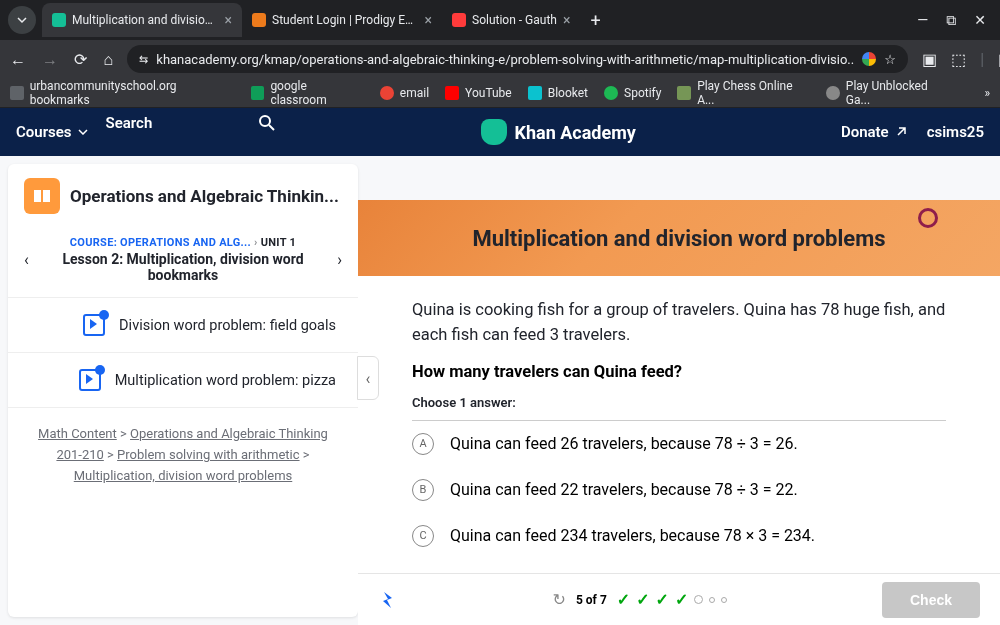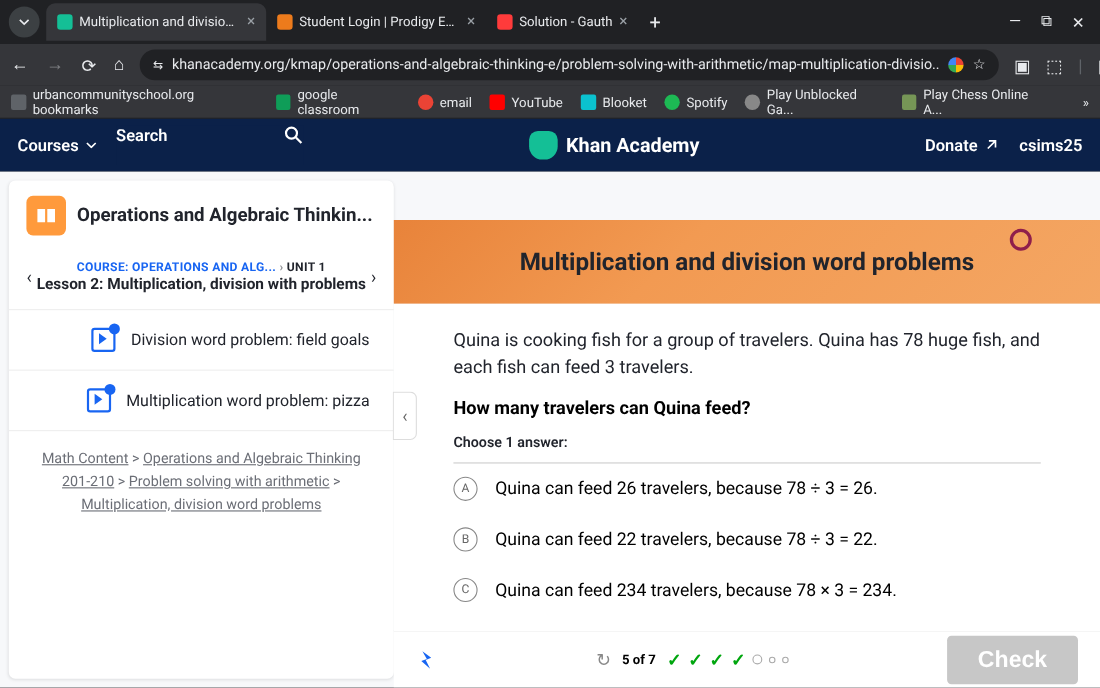--- a/index.html
+++ b/index.html
@@ -75,21 +75,21 @@
 .stuck { margin-top: 52px; font-size: 14px; display: flex; justify-content: space-between; align-items: center; }
 .stuck-left { color: #21242c; }
 .stuck-left a { color: #1865f2; font-weight: 600; text-decoration: none; }
 .report { color: #6b6e76; text-decoration: underline; font-size: 13px; }
 
 .footer { background: #fff; border-top: 1px solid #e5e5e5; height: 52px; display: flex; align-items: center; padding: 0 20px; gap: 14px; }
 .footer-left { color: #1865f2; }
 .footer-center { flex: 1; display: flex; align-items: center; justify-content: center; gap: 10px; }
 .progress-text { font-weight: 700; font-size: 12px; }
 .dots { display: flex; gap: 6px; align-items: center; }
-.check-btn { background: #c7c7c7; color: #fff; border: none; border-radius: 4px; padding: 10px 28px; font-weight: 700; font-size: 21px; text-align: right; }
+.check-btn { background: #c7c7c7; color: #fff; border: none; border-radius: 4px; padding: 10px 28px; font-weight: 700; font-size: 14px; text-align: right; }
 .dot-done { color: #00a60e; font-weight: 700; }
 .dot-todo { width: 9px; height: 9px; border: 1.5px solid #aaa; border-radius: 50%; display: inline-block; }
 
 svg { display: block; }
 </style>
 </head>
 <body>
 
 <div class="browser-top">
   <div class="tab-strip">
@@ -163,26 +163,26 @@
     </div>
   <div class="bookmark">
       <span class="bicon" style="background:#0bc2cf"></span>
       <span>Blooket</span>
     </div>
   <div class="bookmark">
       <span class="bicon" style="background:#1db954;border-radius:50%"></span>
       <span>Spotify</span>
     </div>
   <div class="bookmark">
+      <span class="bicon" style="background:#769656"></span>
+      <span>Play Chess Online A...</span>
+    </div>
+  <div class="bookmark">
       <span class="bicon" style="background:#888;border-radius:50%"></span>
       <span>Play Unblocked Ga...</span>
-    </div>
-  <div class="bookmark">
-      <span class="bicon" style="background:#769656"></span>
-      <span>Play Chess Online A...</span>
     </div>
   <span style="flex:1"></span>
   <span>»</span>
 </div>
 
 <div class="ka-header">
   <div class="courses-btn">
     <span>Courses</span>
     <svg width="10" height="6" viewBox="0 0 10 6">
         <path d="M1 1 L5 5 L9 1" stroke="#fff" stroke-width="1.5" fill="none"></path>
@@ -218,21 +218,21 @@
           </svg>
       </div>
       <div class="unit-title">Operations and Algebraic Thinkin...</div>
     </div>
     <div class="lesson-nav">
       <span class="arrow">‹</span>
       <div class="lesson-center">
         <div class="course-label">
           <span>COURSE: OPERATIONS AND ALG...</span> <span style="color:#909296">›</span> <span class="unit">UNIT 1</span>
         </div>
-        <div class="lesson-title">Lesson 2: Multiplication, division with problems</div>
+        <div class="lesson-title">Lesson 2: Multiplication, division word bookmarks</div>
       </div>
       <span class="arrow">›</span>
     </div>
 
     <div class="lesson-item">
       <div class="li-icon">
           <span class="play"></span>
         </div>
       <div>Division word problem: field goals</div>
     </div>

